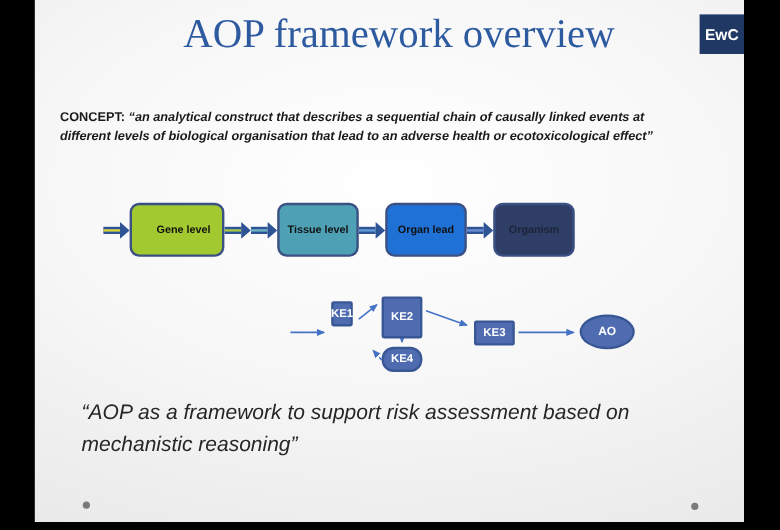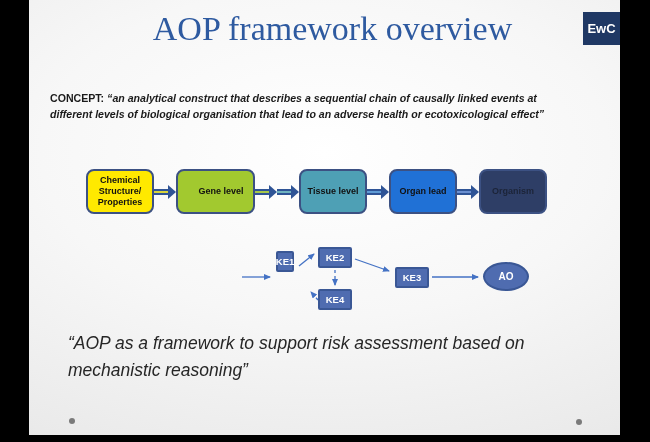--- a/index.html
+++ b/index.html
@@ -44,21 +44,20 @@
     <div class="logo">EwC</div>
 
     <div class="title">AOP framework overview</div>
 
     <div class="concept">
       <span class="c-label">CONCEPT:</span>
       <span class="c-text">“an analytical construct that describes a sequential chain of causally linked events at different levels of biological organisation that lead to an adverse health or ecotoxicological effect”</span>
     </div>
 
     <div class="levels">
-      <div class="level-box" style="background-color: rgb(255, 233, 0);">Chemical Structure/ Properties</div>
       <svg class="connector" viewBox="0 0 22 14">
         <rect x="0" y="4" width="14" height="6" fill="#2f5496"></rect>
           <rect x="0" y="6" width="14" height="2" fill="#d8d43c"></rect>
         <polygon points="14,0 22,7 14,14" fill="#2f5496"></polygon>
         </svg>
       <div class="level-box" style="background-color: rgb(162, 201, 47); padding-left: 12px;">Gene level</div>
       <svg class="connector" viewBox="0 0 22 14">
         <rect x="0" y="4" width="14" height="6" fill="#2f5496"></rect>
           <rect x="0" y="6" width="14" height="2" fill="#a6c84a"></rect>
         <polygon points="14,0 22,7 14,14" fill="#2f5496"></polygon>
@@ -91,22 +90,22 @@
       </defs>
       <line x1="63" y1="37" x2="91" y2="37" stroke="#4472C4" stroke-width="1.3" marker-end="url(#arr)"></line>
       <line x1="120" y1="26" x2="135" y2="14" stroke="#4472C4" stroke-width="1.3" marker-end="url(#arr)"></line>
       <line x1="176" y1="19" x2="210" y2="31" stroke="#4472C4" stroke-width="1.3" marker-end="url(#arr)"></line>
       <line x1="156" y1="30" x2="156" y2="45" stroke="#4472C4" stroke-width="1.3" stroke-dasharray="3,3" marker-end="url(#arr)"></line>
       <line x1="139" y1="60" x2="132" y2="52" stroke="#4472C4" stroke-width="1.3" stroke-dasharray="3,3" marker-end="url(#arr)"></line>
       <line x1="253" y1="37" x2="299" y2="37" stroke="#4472C4" stroke-width="1.3" marker-end="url(#arr)"></line>
     </svg>
 
     <div class="node rect" style="left:247px;top:251px;width:18px;height:21px;">KE1</div>
-    <div class="node rect" style="left:289px;top:247px;width:34px;height:21px;">KE2</div>
-    <div class="node rect" style="left:289px;top:289px;width:34px;height:21px;">KE4</div>
+    <div class="node rect" style="left:289px;top:247px;width:34px;height:35px;">KE2</div>
+    <div class="node rect" style="left:289px;top:289px;width:34px;height:21px;border-radius:10px;">KE4</div>
     <div class="node rect" style="left:366px;top:267px;width:34px;height:21px;">KE3</div>
     <div class="node ellipse" style="left:454px;top:262px;width:46px;height:29px;">AO</div>
 
     <div class="quote">“AOP as a framework to support risk assessment based on mechanistic reasoning”</div>
 
     <div class="dot dot-left"></div>
     <div class="dot dot-right"></div>
   </div>
 </div>
 

